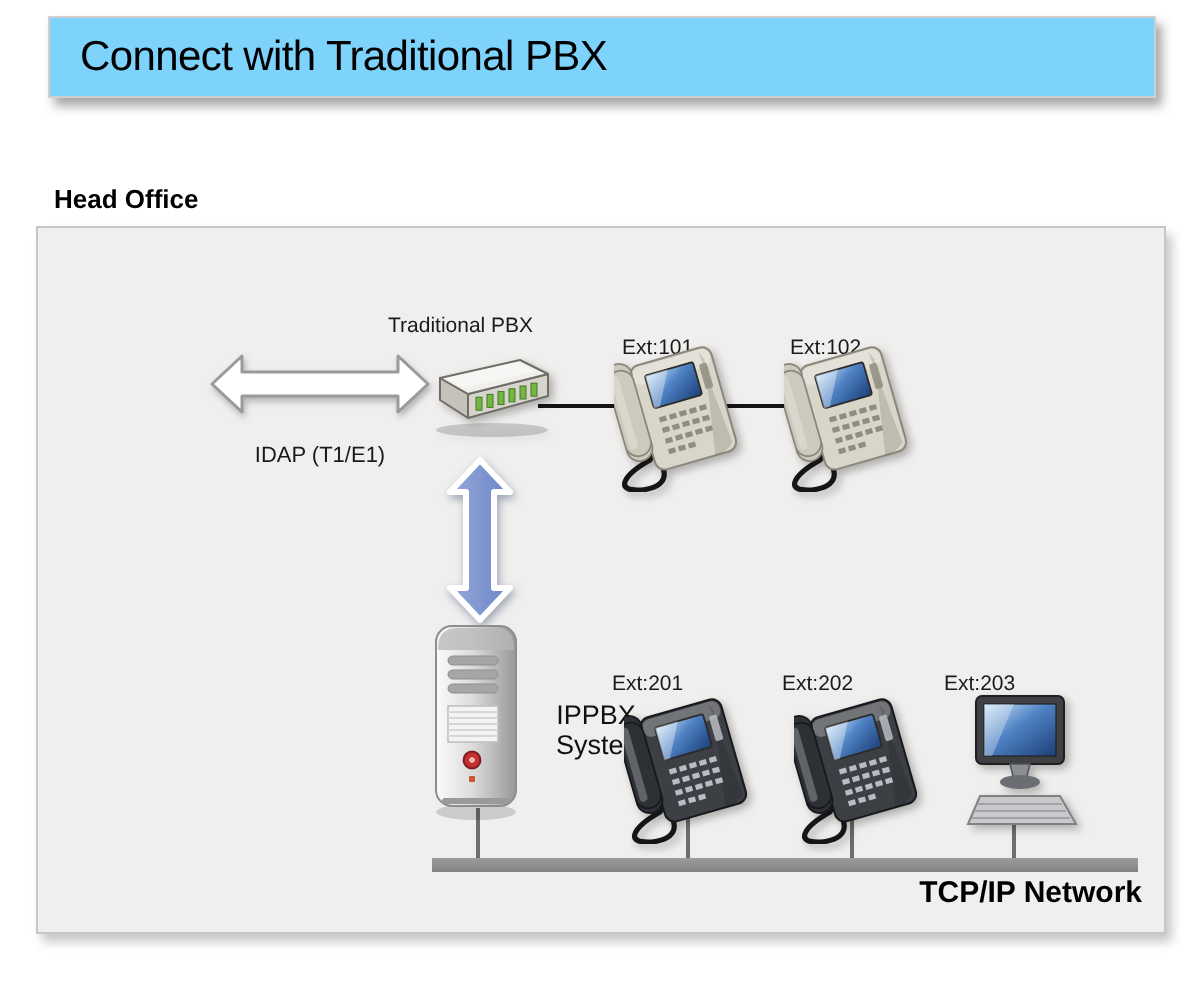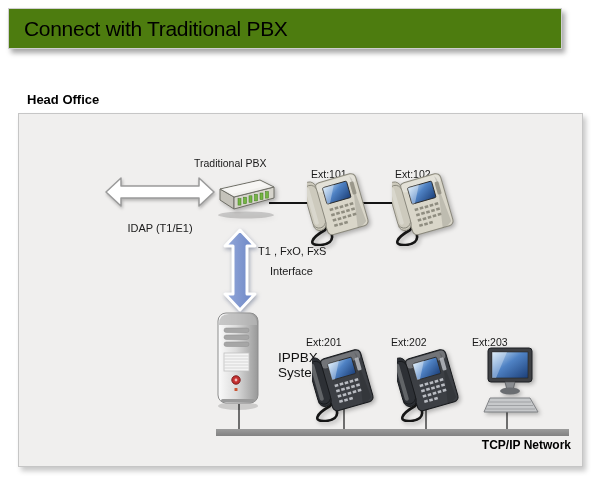--- a/index.html
+++ b/index.html
@@ -1,21 +1,21 @@
 <!DOCTYPE html>
 <html><head>
 <meta charset="utf-8">
 <style>
   html,body{margin:0;padding:0;background:#fff;}
   body{font-family:"Liberation Sans",sans-serif;color:#111;}
   .stage{position:relative;width:601px;height:492px;background:#fff;overflow:hidden;}
 
   .title-bar{
-    position:absolute;left:8px;top:8px;width:554px;height:41px;
-    background:#4d7c0f;border:1px solid #cfcfcf;
+    position:absolute;left:24px;top:8px;width:554px;height:41px;
+    background:#7dd3fc;border:1px solid #cfcfcf;
     box-shadow:3px 4px 5px rgba(0,0,0,.35);
     display:flex;align-items:center;padding-left:15px;box-sizing:border-box;
     font-size:21px;letter-spacing:-0.3px;color:#000;
   }
 
   .section-label{
     position:absolute;left:27px;top:92px;font-size:13px;font-weight:bold;color:#000;
   }
 
   .panel{
@@ -46,21 +46,21 @@
 
   .iface-text{left:239px;top:131px;width:100px;font-size:11px;color:#1a1a1a;}
   .iface-text .l1{position:static;display:block;}
   .iface-text .l2{position:static;display:block;margin-top:8px;padding-left:12px;}
 
   .ippbx-text{left:237px;top:236px;width:62px;font-size:13.5px;line-height:15px;
     color:#111;text-align:center;}
   .ippbx-text span{position:static;margin-left:22px;}
 
   .net-label{left:352px;top:324px;width:200px;text-align:right;
-    font-size:12px;font-weight:bold;color:#000;}
+    font-size:15px;font-weight:bold;color:#000;}
 
   .phone-line{left:250px;top:88px;width:140px;height:1.5px;background:#141414;z-index:1;}
 
   .net-bar{left:197px;top:315px;width:353px;height:7px;
     background:linear-gradient(#9c9c9c,#828282);z-index:2;}
   .stub{width:2px;background:#6e6e6e;z-index:1;}
   .stub-ippbx{left:219px;top:290px;height:26px;}
   .stub-201{left:324px;top:294px;height:22px;}
   .stub-202{left:406px;top:294px;height:22px;}
   .stub-203{left:487px;top:297px;height:19px;}
@@ -230,24 +230,20 @@
       </svg>
 
     <div class="lbl-small ext-label-r1" style="left:376px;">Ext:102</div>
     <svg class="icon phone-102 phone-light shadowed">
         <use href="#sym-deskphone"></use>
       </svg>
 
     <svg class="icon varrow">
       <use href="#sym-varrow"></use>
     </svg>
-    <div class="iface-text">
-      <span class="l1">T1 , FxO, FxS</span>
-      <span class="l2">Interface</span>
-    </div>
 
     <svg class="icon tower-svg">
       <use href="#sym-tower"></use>
     </svg>
     <div class="ippbx-text">
       <span>IPPBX</span><br>
       <span>System</span>
     </div>
 
     <div class="lbl-small ext-label-r2" style="left:287px;">Ext:201</div>

